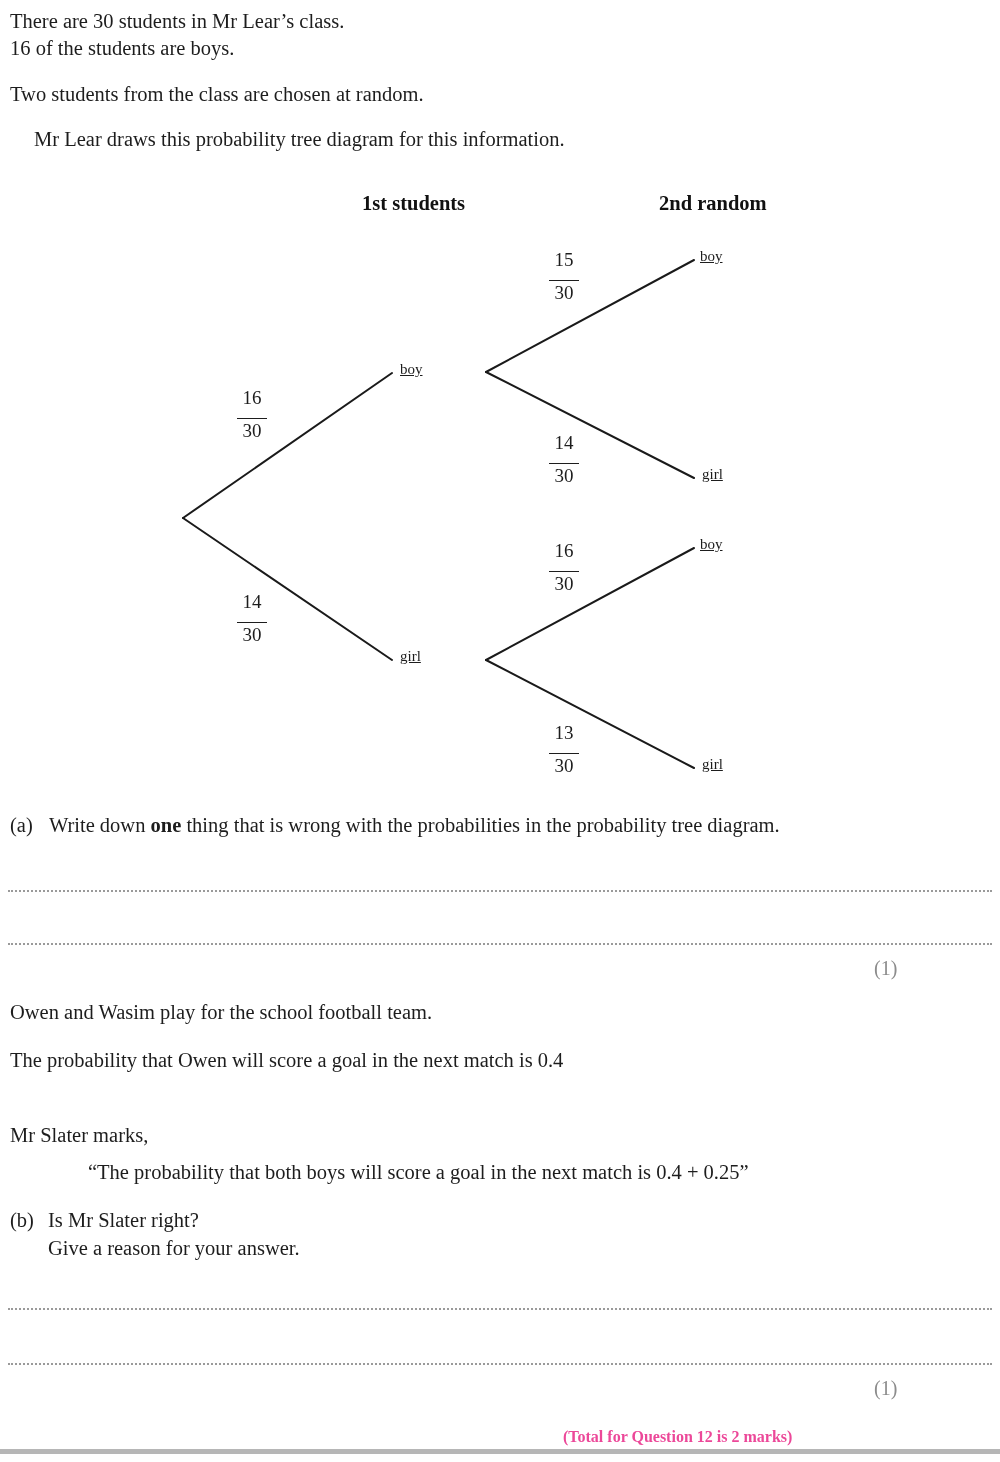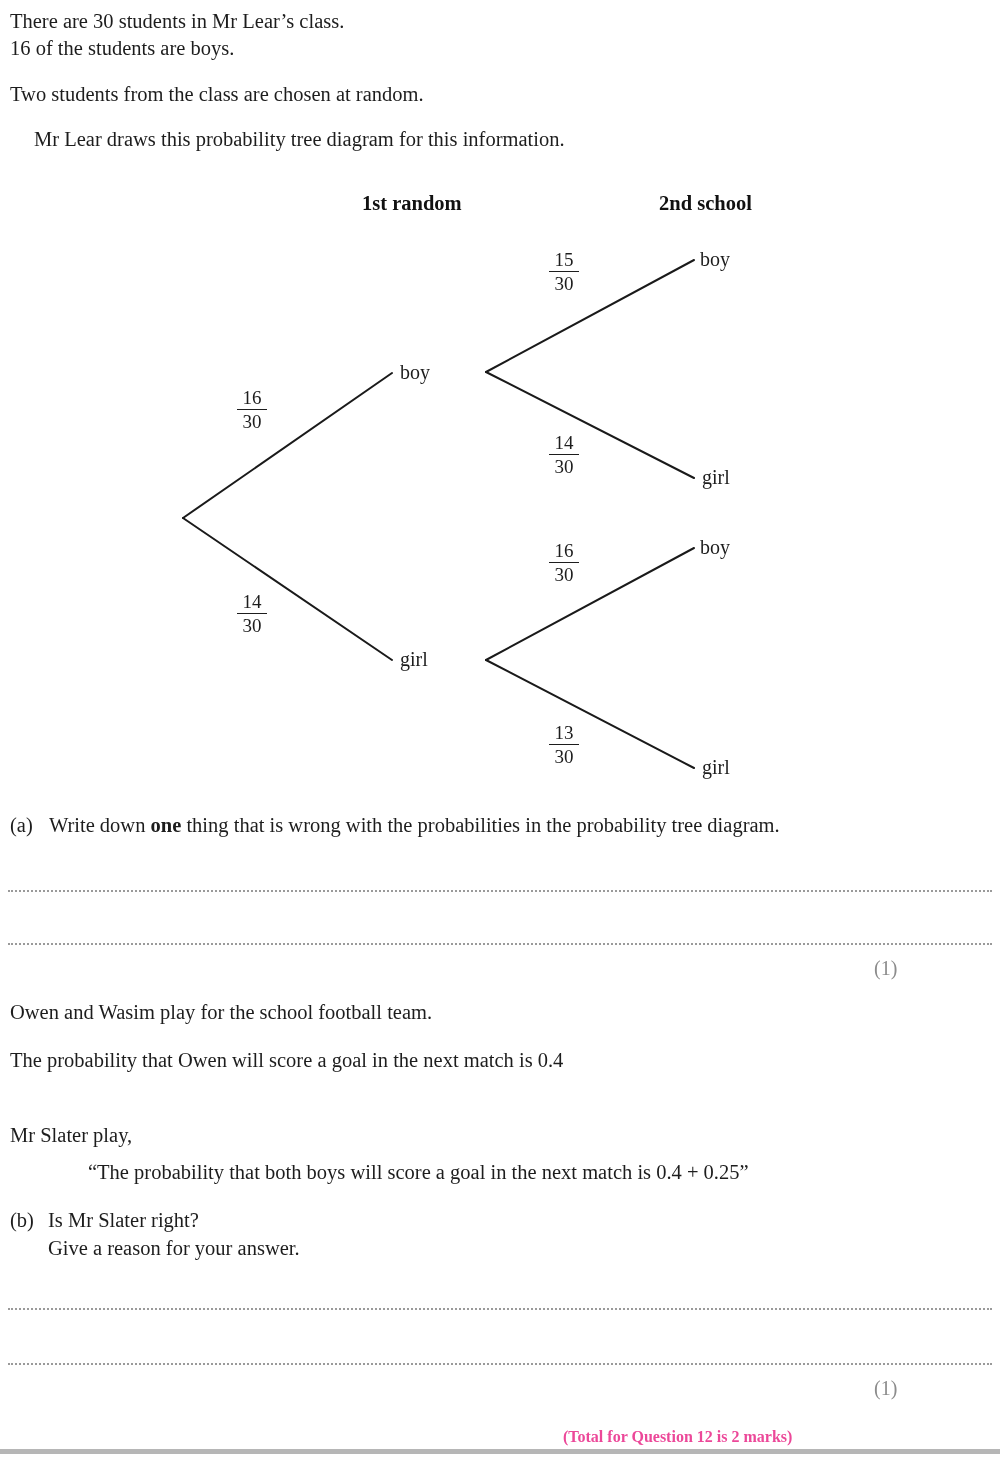--- a/index.html
+++ b/index.html
@@ -51,36 +51,37 @@
     font-size: 20.5px;
     font-weight: bold;
     color: #111111;
     white-space: nowrap;
   }
   .head-1 { left: 362px; top: 12px; }
   .head-2 { left: 659px; top: 12px; }
 
   .node-label {
     position: absolute;
-    font-size: 20px;
-    color: #1d1d1d;
-    white-space: nowrap;
+    font-size: 15px;
+    color: #1d1d1d;
+    white-space: nowrap;
+    text-decoration: underline;
   }
 
   .frac {
     position: absolute;
     font-size: 19px;
     color: #1d1d1d;
     text-align: center;
     line-height: 1.02;
     width: 46px;
   }
   .frac .num {
     display: block;
-    padding-bottom: 1px;
+    padding-bottom: 10px;
   }
   .frac .bar {
     display: block;
     height: 1px;
     background: #1d1d1d;
     margin: 1px auto 2px auto;
     width: 30px;
   }
   .frac .den {
     display: block;
@@ -137,22 +138,22 @@
 
 <div class="page">
 
   <div class="stem stem-l1">There are 30 students in Mr Lear’s class.</div>
   <div class="stem stem-l2">16 of the students are boys.</div>
   <div class="stem stem-l3">Two students from the class are chosen at random.</div>
   <div class="stem stem-l4">Mr Lear draws this probability tree diagram for this information.</div>
 
   <div class="tree-wrap">
 
-    <div class="col-head head-1">1st random</div>
-    <div class="col-head head-2">2nd school</div>
+    <div class="col-head head-1">1st students</div>
+    <div class="col-head head-2">2nd random</div>
 
     <svg class="tree-svg" width="1000" height="620" viewBox="0 0 1000 620">
       <g id="tree-lines" fill="none" stroke="#1a1a1a" stroke-width="2" stroke-linecap="round">
           <line x1="183" y1="338" x2="392" y2="193"></line>
           <line x1="183" y1="338" x2="392" y2="480"></line>
           <line x1="486" y1="192" x2="694" y2="80"></line>
           <line x1="486" y1="192" x2="694" y2="298"></line>
           <line x1="486" y1="480" x2="694" y2="368"></line>
           <line x1="486" y1="480" x2="694" y2="588"></line>
         </g>
@@ -209,21 +210,21 @@
     <span style="display:inline-block;width:11px;"></span><span>Write down </span><b>one</b><span> thing that is wrong with the probabilities in the probability tree diagram.</span>
   </div>
 
   <div class="dotline" style="top:889px;"></div>
   <div class="dotline" style="top:942px;"></div>
 
   <div class="marks" style="left:874px; top:957px;">(1)</div>
 
   <div class="qpart" style="top:999px;">Owen and Wasim play for the school football team.</div>
   <div class="qpart" style="top:1047px;">The probability that Owen will score a goal in the next match is 0.4</div>
-  <div class="qpart" style="top:1122px;">Mr Slater play,</div>
+  <div class="qpart" style="top:1122px;">Mr Slater marks,</div>
 
   <div class="qpart indent-2" style="top:1159px;">“The probability that both boys will score a goal in the next match is 0.4 + 0.25”</div>
 
   <div class="qpart" style="top:1207px;">
     <span>(b)</span>
     <span style="display:inline-block;width:9px;"></span><span>Is Mr Slater right?</span>
   </div>
   <div class="qpart indent-1" style="top:1235px;">Give a reason for your answer.</div>
 
   <div class="dotline" style="top:1307px;"></div>

